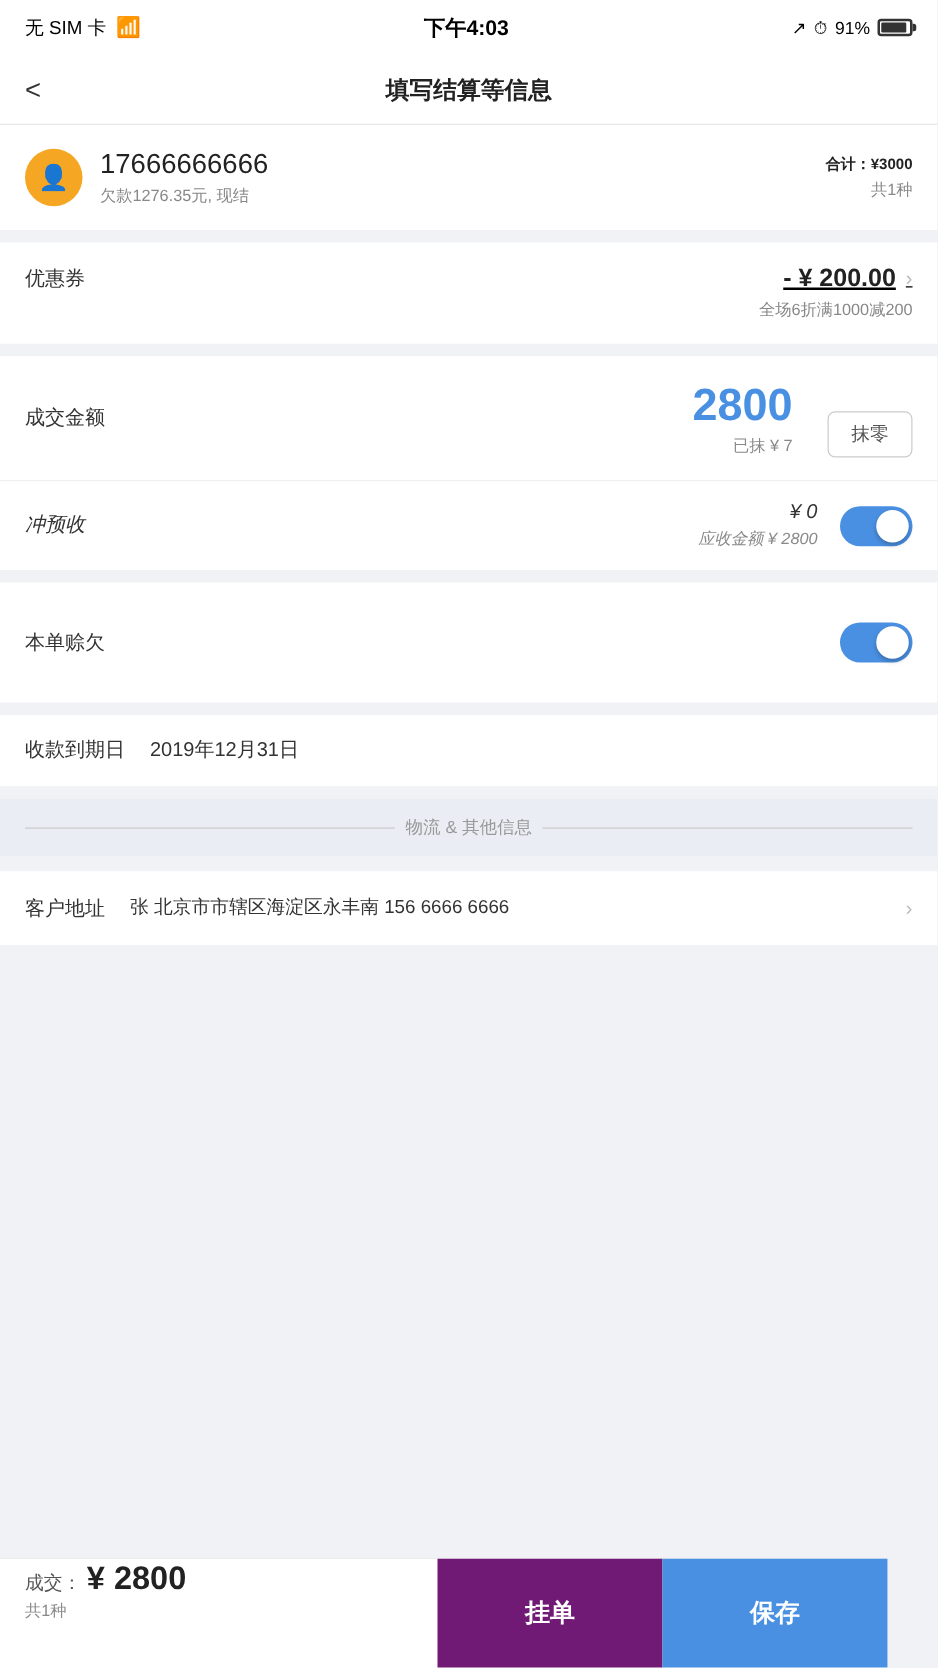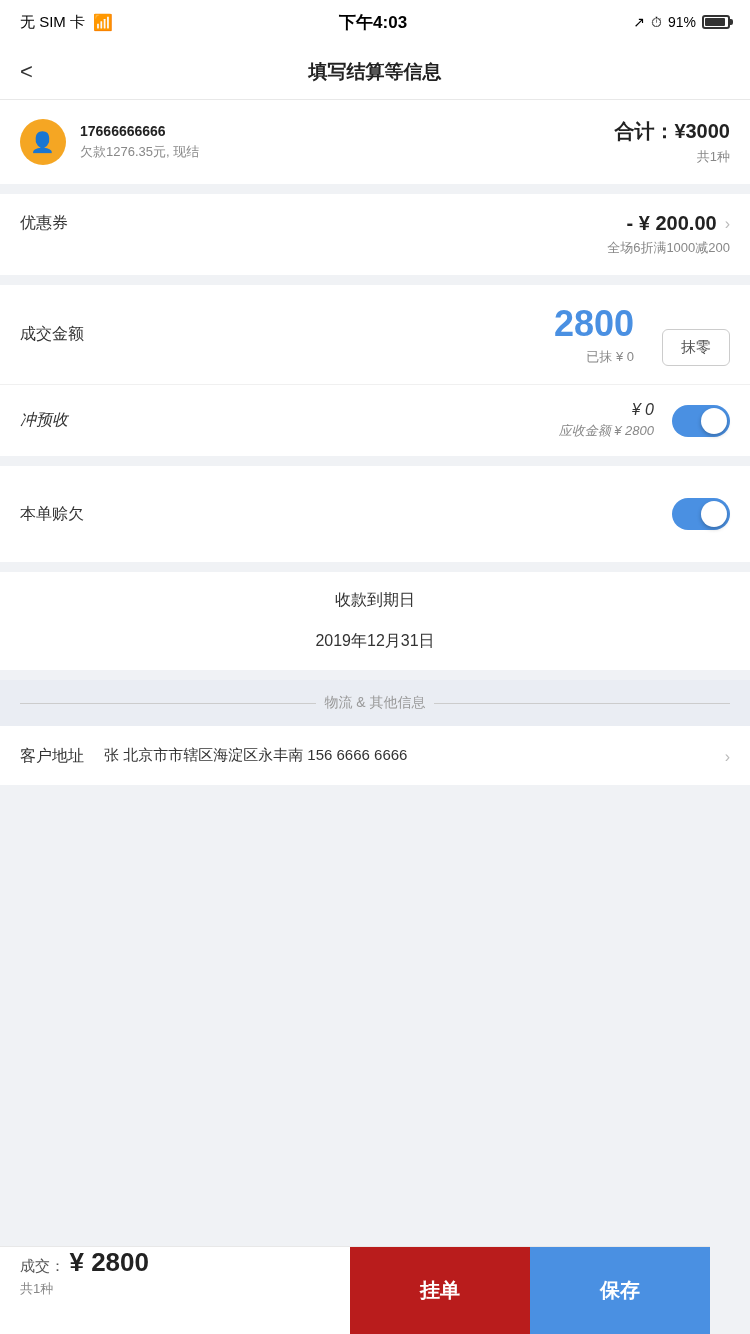--- a/index.html
+++ b/index.html
@@ -102,34 +102,34 @@
       height: 46px;
       border-radius: 50%;
       background: #f5a623;
       display: flex;
       align-items: center;
       justify-content: center;
       color: white;
       font-size: 20px;
     }
     .customer-info .phone {
-      font-size: 14px;
-      font-weight: 700;
+      font-size: 22px;
+      font-weight: 400;
       color: #222;
     }
     .customer-info .debt {
       font-size: 13px;
       color: #888;
       margin-top: 4px;
     }
     .customer-right {
       text-align: right;
     }
     .customer-right .total-amount {
-      font-size: 20px;
+      font-size: 12px;
       color: #222;
       font-weight: 600;
     }
     .customer-right .total-count {
       font-size: 13px;
       color: #888;
       margin-top: 3px;
     }
 
     
@@ -292,23 +292,22 @@
     }
 
     
     .duedate-section {
       background: #fff;
       margin-bottom: 10px;
       padding: 18px 20px;
     }
     .duedate-row {
       display: flex;
-      align-items: center;
+      align-items: flex-end;
       gap: 20px;
-      flex-direction: column;
     }
     .duedate-label {
       font-size: 16px;
       color: #333;
       font-weight: 500;
     }
     .duedate-value {
       font-size: 16px;
       color: #333;
     }
@@ -329,21 +328,21 @@
       background: #ccc;
     }
     .divider-text {
       font-size: 14px;
       color: #999;
     }
 
     
     .address-section {
       background: #fff;
-      margin-top: 0;
+      margin-top: 12px;
     }
     .address-row {
       display: flex;
       align-items: flex-start;
       justify-content: space-between;
       padding: 18px 20px;
     }
     .address-label {
       font-size: 16px;
       color: #333;
@@ -407,21 +406,21 @@
       display: flex;
       align-items: center;
       justify-content: center;
       font-size: 20px;
       font-weight: 600;
       color: #fff;
       cursor: pointer;
       border: none;
       outline: none;
     }
-    .btn-pending { background: #b91c1c; }
+    .btn-pending { background: #701a75; }
     .btn-save { background: #4a90e2; }
   </style>
 </head>
 <body>
 
 <div class="status-bar">
   <div class="status-left">
     <span>无 SIM 卡</span>
     <span class="wifi-icon">📶</span>
   </div>
@@ -454,36 +453,36 @@
     <div class="customer-right">
       <div class="total-amount">合计：¥3000</div>
       <div class="total-count">共1种</div>
     </div>
   </div>
 
   <div class="section">
     <div class="row discount-row">
       <div class="discount-row-top">
         <span class="row-label">优惠券</span>
-        <div style="display:flex;align-items:center;gap:8px;">
+        <div style="display:flex;align-items:center;gap:8px;text-decoration:underline;">
           <span class="discount-amount">- ¥ 200.00</span>
           <span class="chevron">›</span>
         </div>
       </div>
       <div class="discount-desc">全场6折满1000减200</div>
     </div>
   </div>
 
   <div class="deal-section">
     <div class="deal-row">
       <span class="deal-label">成交金额</span>
       <div class="row-right">
         <div class="deal-amount-block">
           <div class="deal-amount-num">2800</div>
-          <div class="deal-already">已抹  ¥ 0</div>
+          <div class="deal-already">已抹  ¥ 7</div>
         </div>
         <button class="round-btn">抹零</button>
       </div>
     </div>
 
     <div class="prepay-row">
       <span class="prepay-label">冲预收</span>
       <div class="prepay-right">
         <div class="prepay-value-block">
           <div class="prepay-amount">¥ 0</div>

